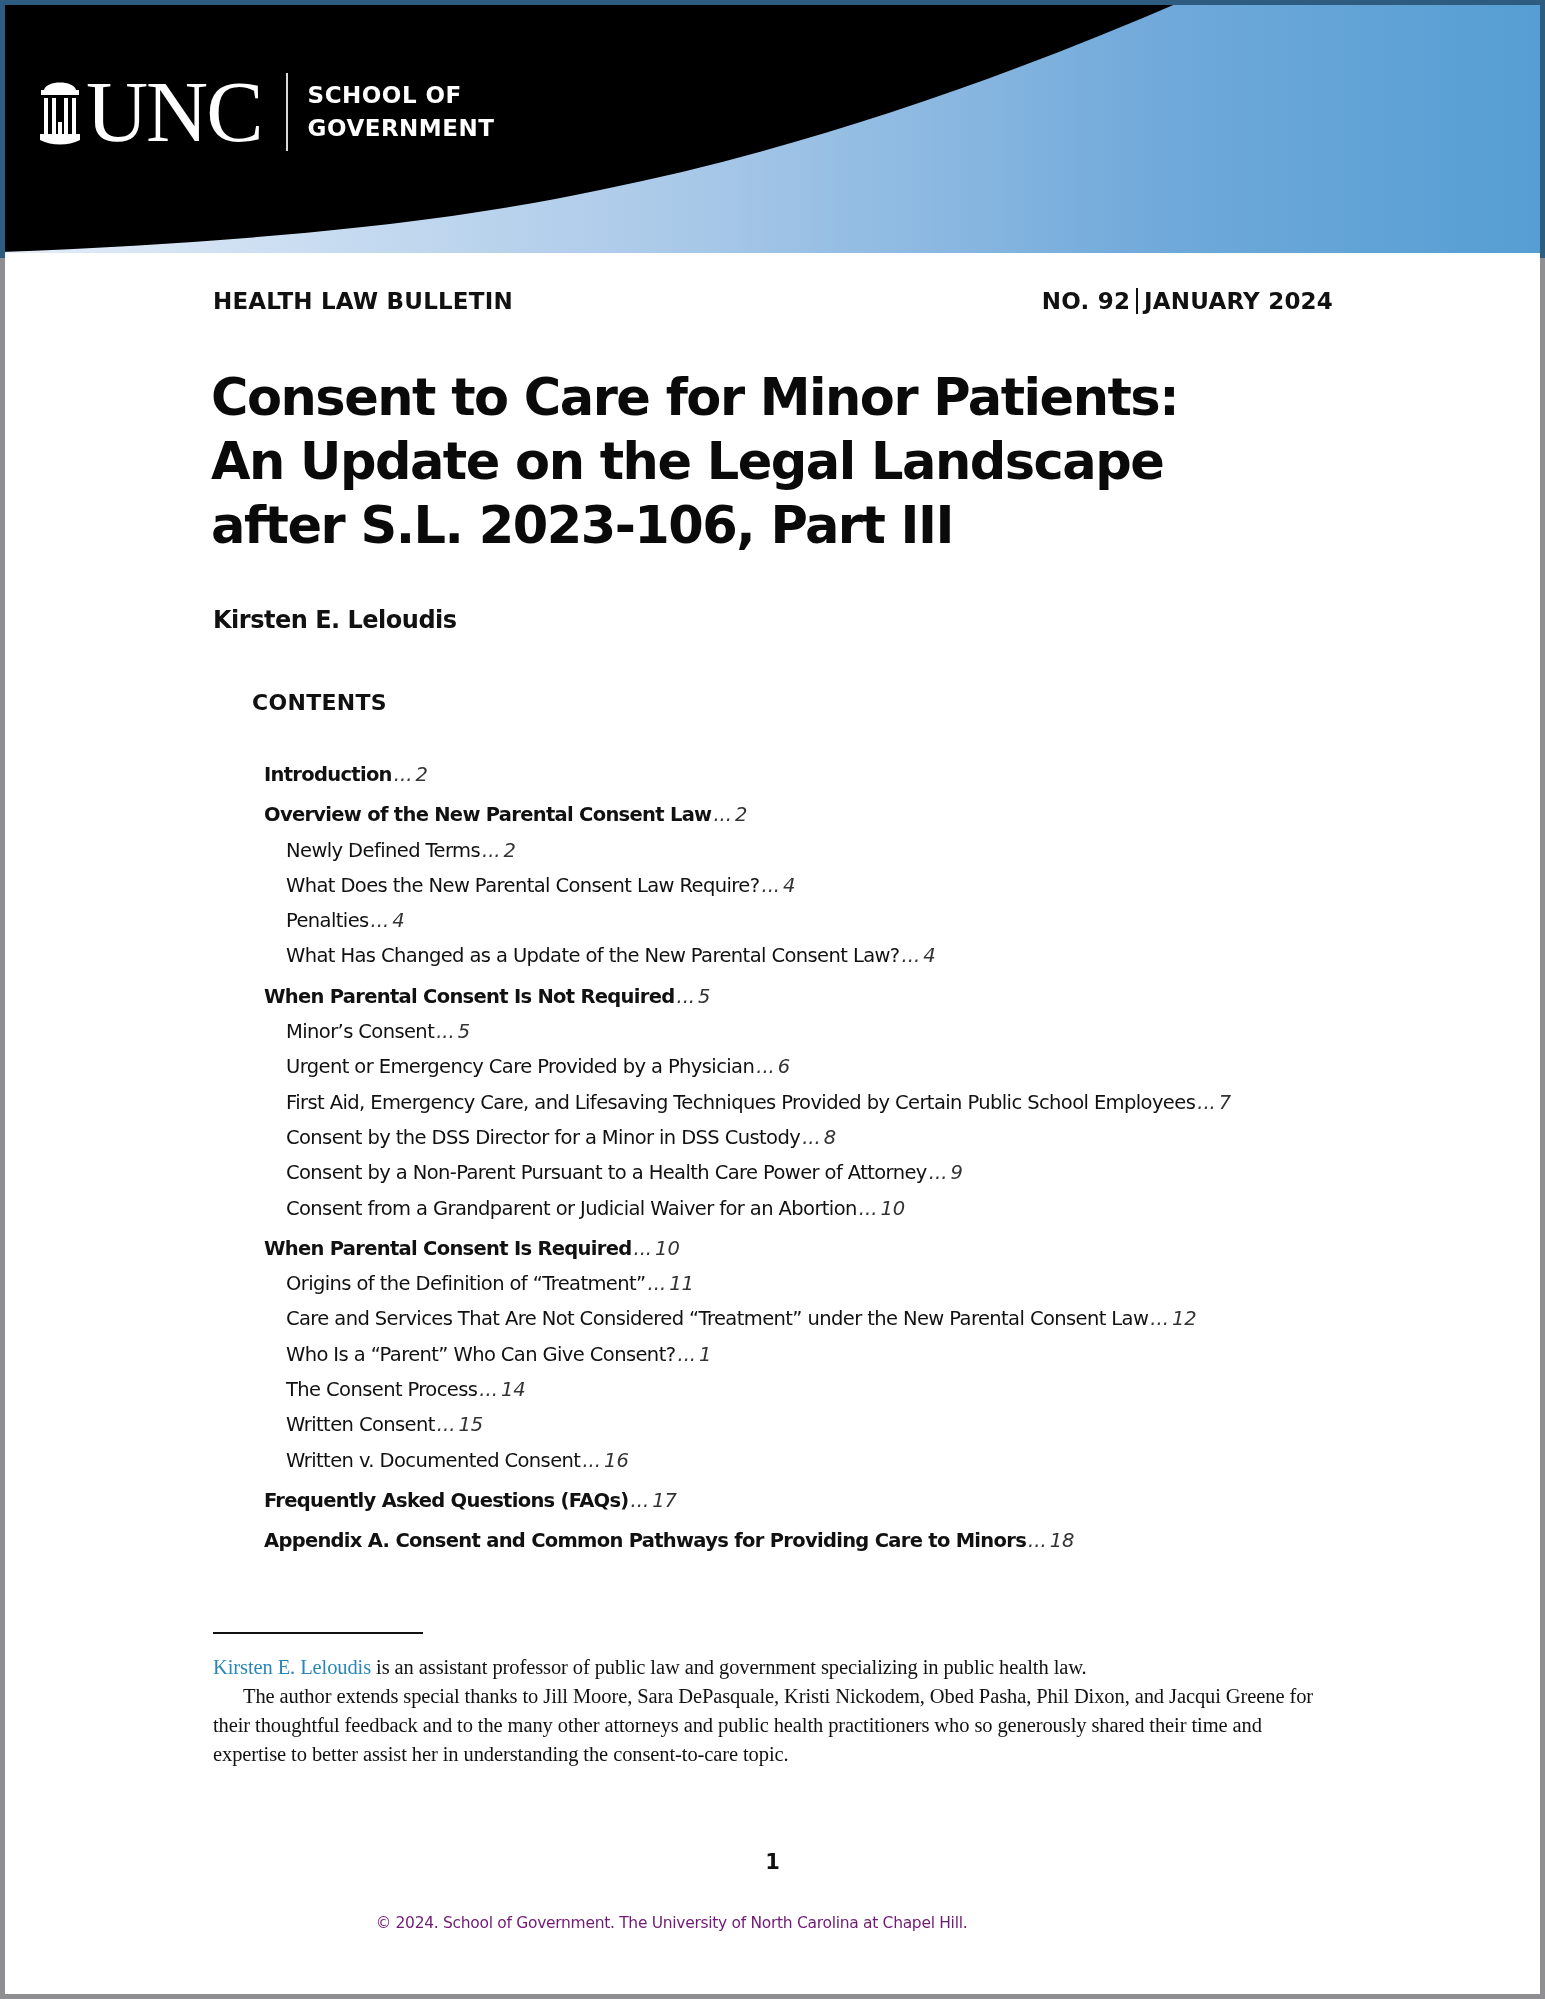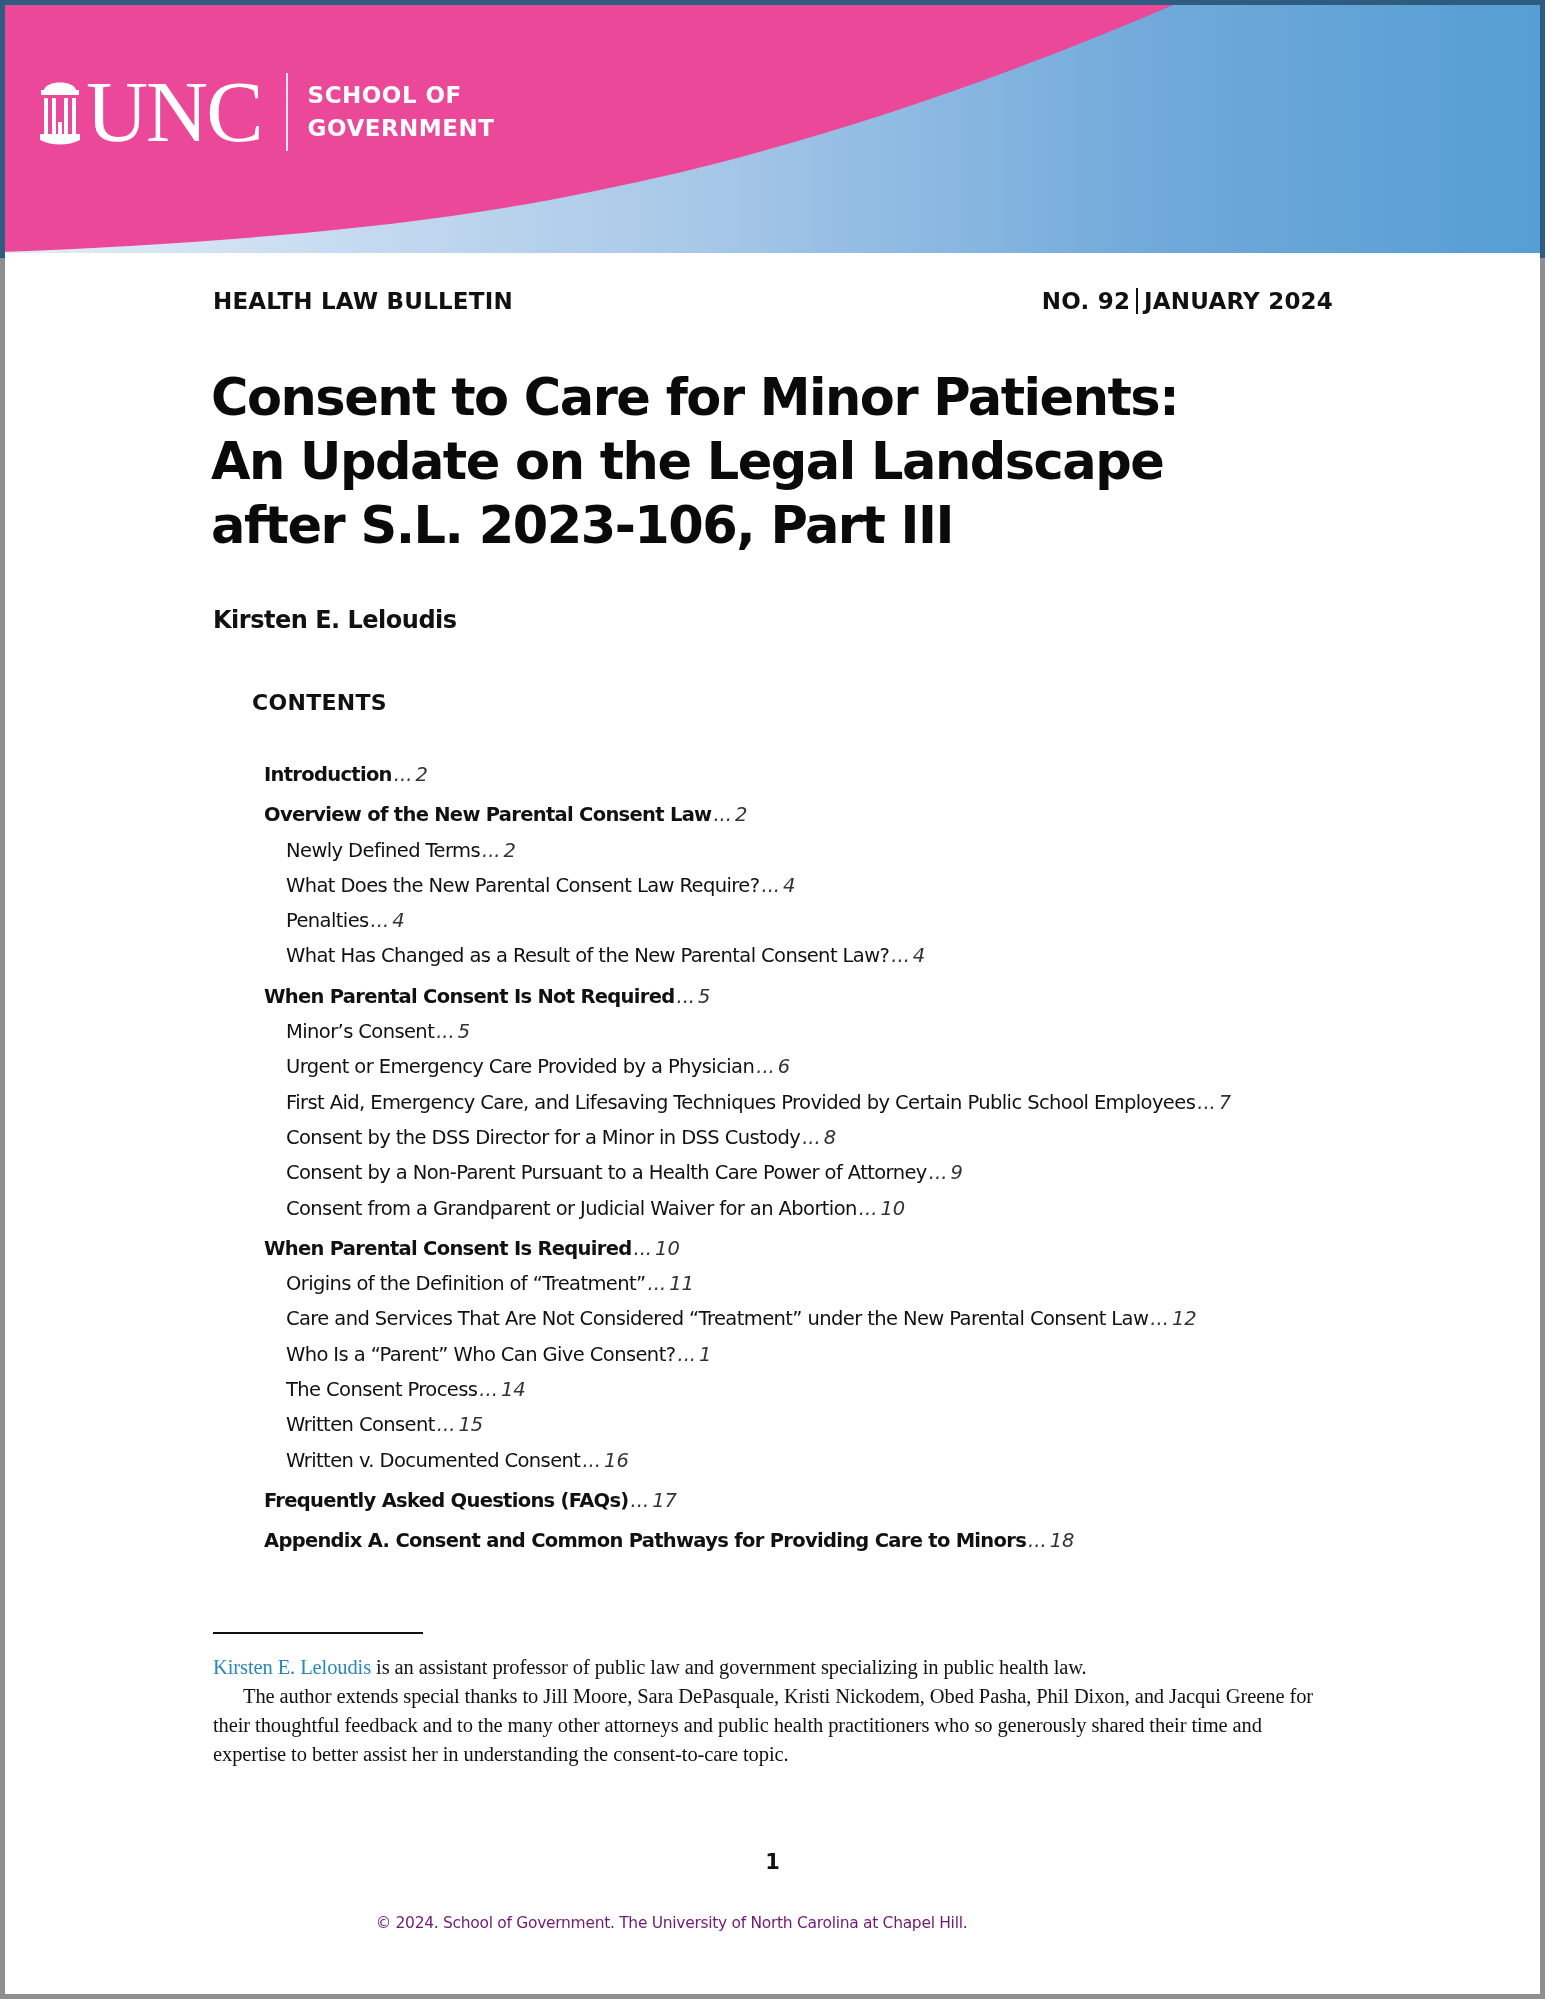--- a/index.html
+++ b/index.html
@@ -10,21 +10,21 @@
   .frame {
     position: absolute; left: 0; top: 0; width: 1545px; height: 1999px;
     box-sizing: border-box; border: 5px solid #8e8e93; pointer-events: none; z-index: 5;
   }
   .frame-top {
     position: absolute; left: 0; top: 0; width: 1545px; height: 258px;
     box-sizing: border-box; border: 5px solid #2e5b80; border-bottom: none; pointer-events: none; z-index: 6;
   }
   .header {
     position: absolute; left: 0; top: 0; width: 1545px; height: 253px;
-    background: #ec4899; overflow: hidden;
+    background: #000000; overflow: hidden;
   }
   .header svg.wave { position: absolute; left: 0; top: 0; }
   .logo { position: absolute; left: 38px; top: 72px; height: 80px; display: flex; align-items: center; }
   .logo .dome { width: 44px; height: 72px; margin-right: 4px; }
   .logo .unc {
     font-family: "Liberation Serif", "DejaVu Serif", serif; color: #fff;
     font-size: 86px; line-height: 80px; letter-spacing: -2px; font-weight: normal;
   }
   .logo .divider { width: 2px; height: 78px; background: rgba(255,255,255,0.85); margin: 0 20px 0 24px; }
   .logo .school {
@@ -133,21 +133,21 @@
 <div class="author">Kirsten E. Leloudis</div>
 
 <div class="contents-heading">CONTENTS</div>
 
 <ul class="toc" id="toc">
     <li class="l1"><span>Introduction</span><span class="dots">...</span><span class="page">2</span></li>
     <li class="l1"><span>Overview of the New Parental Consent Law</span><span class="dots">...</span><span class="page">2</span></li>
     <li class="l2"><span>Newly Defined Terms</span><span class="dots">...</span><span class="page">2</span></li>
     <li class="l2"><span>What Does the New Parental Consent Law Require?</span><span class="dots">...</span><span class="page">4</span></li>
     <li class="l2"><span>Penalties</span><span class="dots">...</span><span class="page">4</span></li>
-    <li class="l2"><span>What Has Changed as a Result of the New Parental Consent Law?</span><span class="dots">...</span><span class="page">4</span></li>
+    <li class="l2"><span>What Has Changed as a Update of the New Parental Consent Law?</span><span class="dots">...</span><span class="page">4</span></li>
     <li class="l1"><span>When Parental Consent Is Not Required</span><span class="dots">...</span><span class="page">5</span></li>
     <li class="l2"><span>Minor’s Consent</span><span class="dots">...</span><span class="page">5</span></li>
     <li class="l2"><span>Urgent or Emergency Care Provided by a Physician</span><span class="dots">...</span><span class="page">6</span></li>
     <li class="l2"><span>First Aid, Emergency Care, and Lifesaving Techniques Provided by Certain Public School Employees</span><span class="dots">...</span><span class="page">7</span></li>
     <li class="l2"><span>Consent by the DSS Director for a Minor in DSS Custody</span><span class="dots">...</span><span class="page">8</span></li>
     <li class="l2"><span>Consent by a Non-Parent Pursuant to a Health Care Power of Attorney</span><span class="dots">...</span><span class="page">9</span></li>
     <li class="l2"><span>Consent from a Grandparent or Judicial Waiver for an Abortion</span><span class="dots">...</span><span class="page">10</span></li>
     <li class="l1"><span>When Parental Consent Is Required</span><span class="dots">...</span><span class="page">10</span></li>
     <li class="l2"><span>Origins of the Definition of “Treatment”</span><span class="dots">...</span><span class="page">11</span></li>
     <li class="l2"><span>Care and Services That Are Not Considered “Treatment” under the New Parental Consent Law</span><span class="dots">...</span><span class="page">12</span></li>

